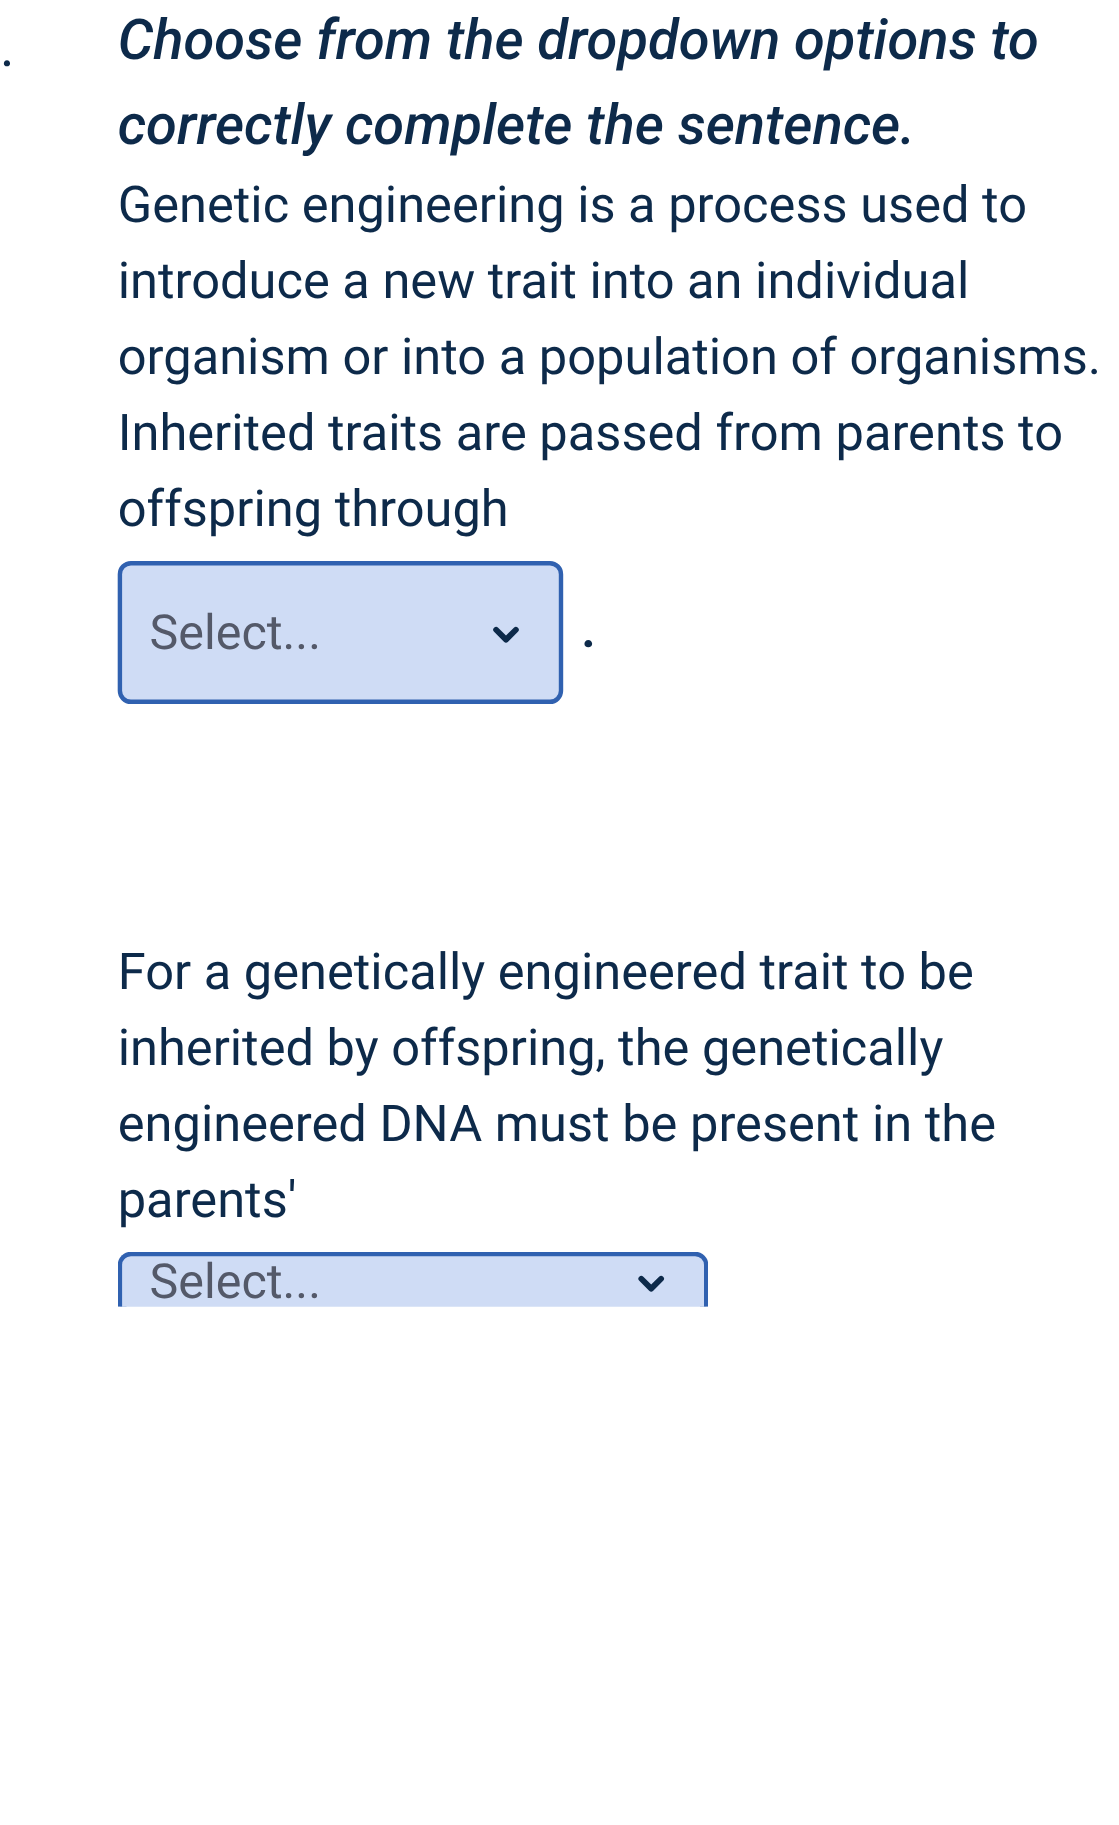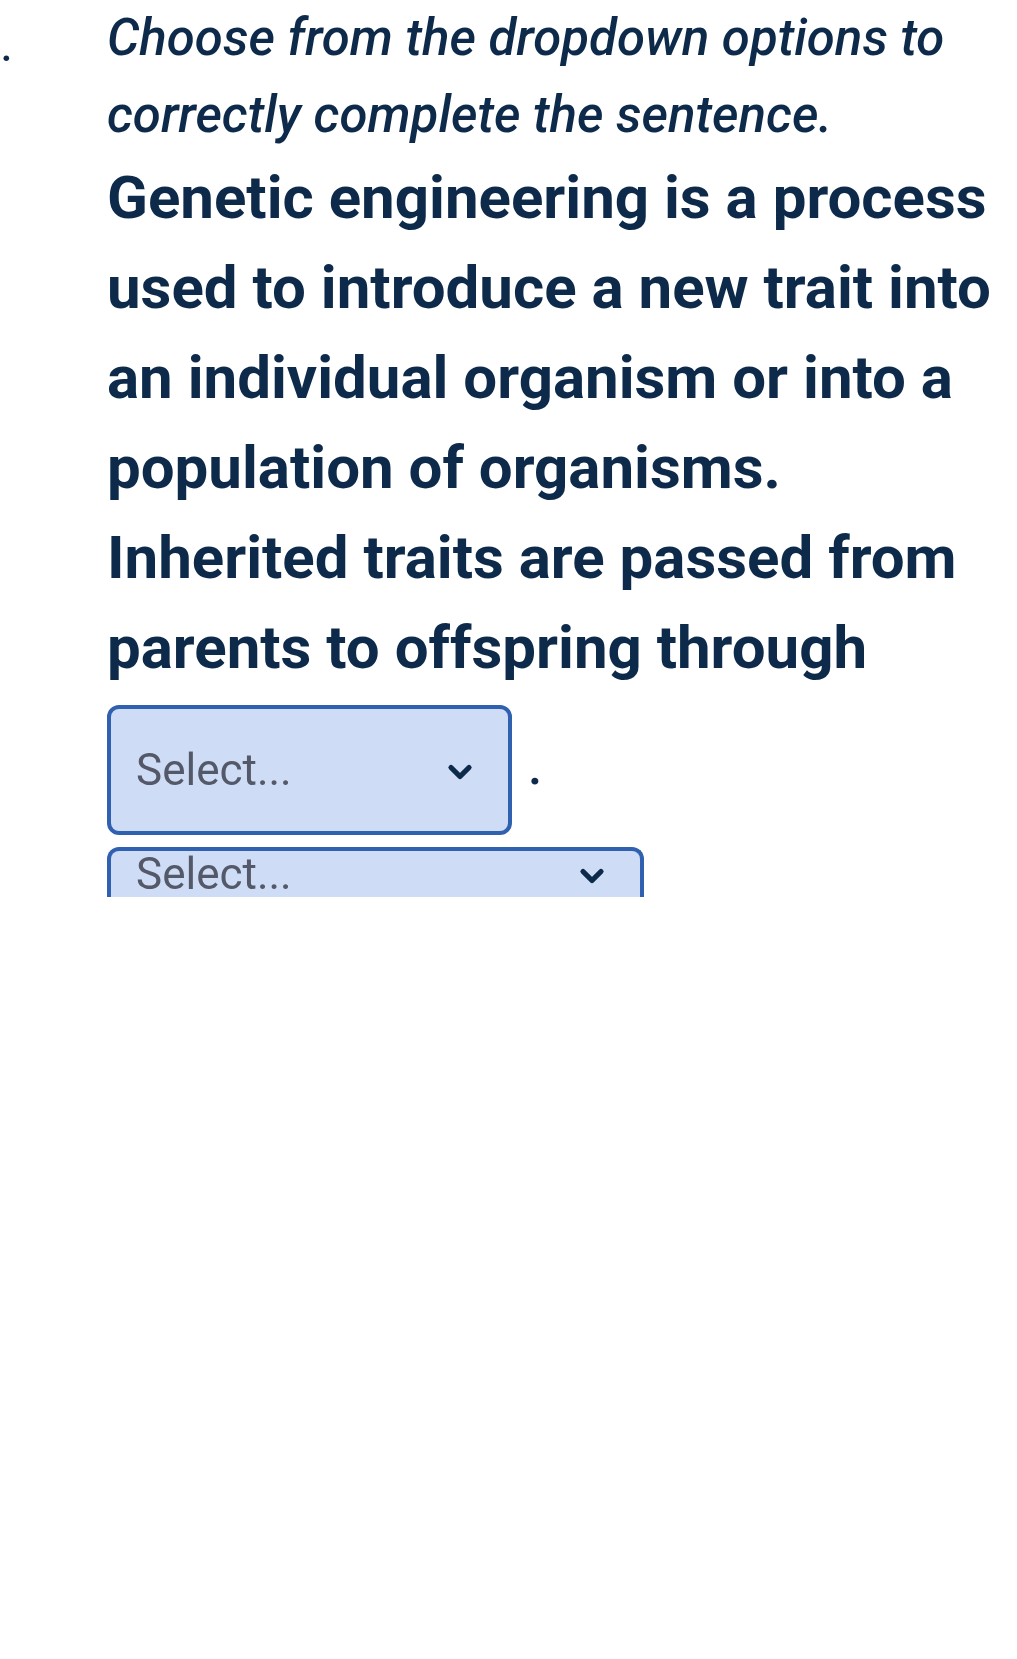--- a/index.html
+++ b/index.html
@@ -30,24 +30,24 @@
     }
     .instruction {
       font-style: italic;
       font-size: 51px;
       line-height: 1.5;
       color: #0d2a4a;
       font-weight: 500;
       margin-bottom: 0px;
     }
     .body-text {
-      font-size: 60px;
+      font-size: 46px;
       line-height: 1.5;
       color: #0d2a4a;
-      font-weight: 700;
+      font-weight: 400;
     }
     .paragraph2 {
       margin-top: 210px;
     }
     .dropdown {
       display: inline-flex;
       align-items: center;
       justify-content: space-between;
       width: 405px;
       height: 130px;
@@ -119,20 +119,21 @@
     <div class="dropdown">
       <span class="dropdown-text">Select...</span>
       <span class="chevron">
         <svg viewBox="0 0 24 24" fill="none" stroke="#0d2a4a" stroke-width="3.5" stroke-linecap="round" stroke-linejoin="round">
           <polyline points="6 9 12 15 18 9"></polyline>
         </svg>
       </span>
     </div><span class="period">.</span>
   </div>
 
+  <div class="body-text paragraph2">For a genetically engineered trait to be inherited by offspring, the genetically engineered DNA must be present in the parents'</div>
 
   <div class="dropdown-wrapper">
     <div class="dropdown2 dropdown2-partial">
       <span class="dropdown-text">Select...</span>
       <span class="chevron">
         <svg viewBox="0 0 24 24" fill="none" stroke="#0d2a4a" stroke-width="3.5" stroke-linecap="round" stroke-linejoin="round">
           <polyline points="6 9 12 15 18 9"></polyline>
         </svg>
       </span>
     </div>

